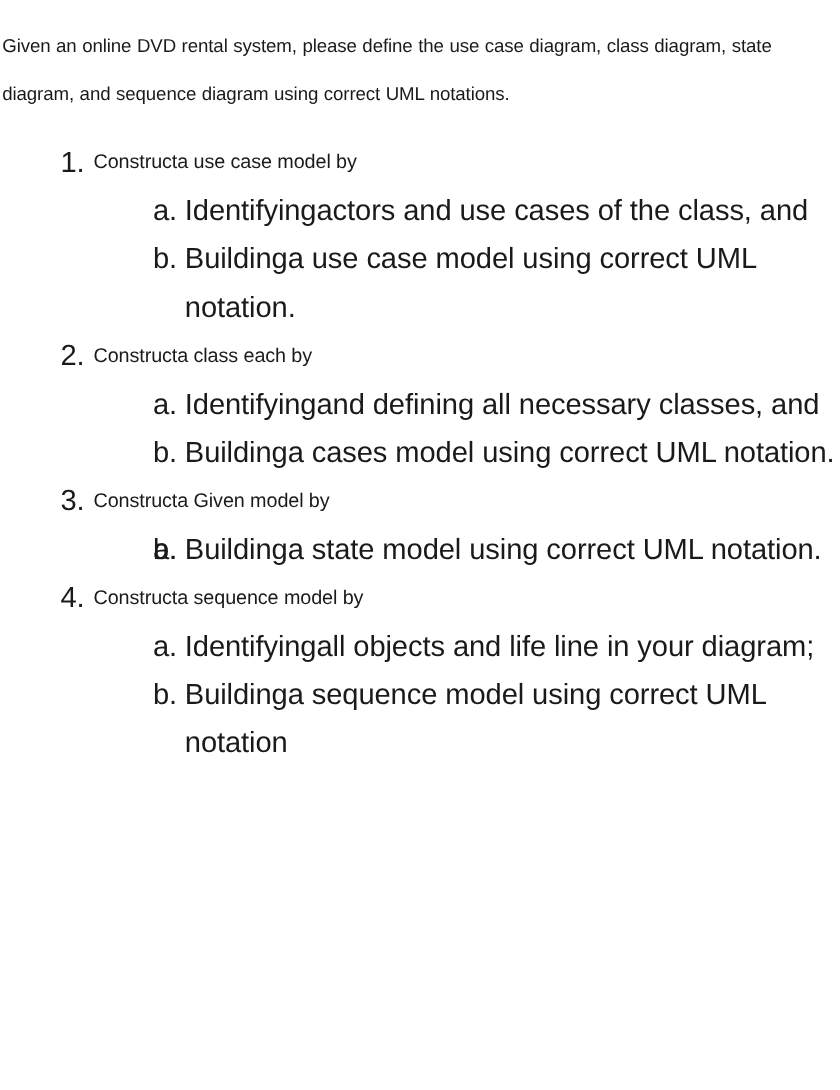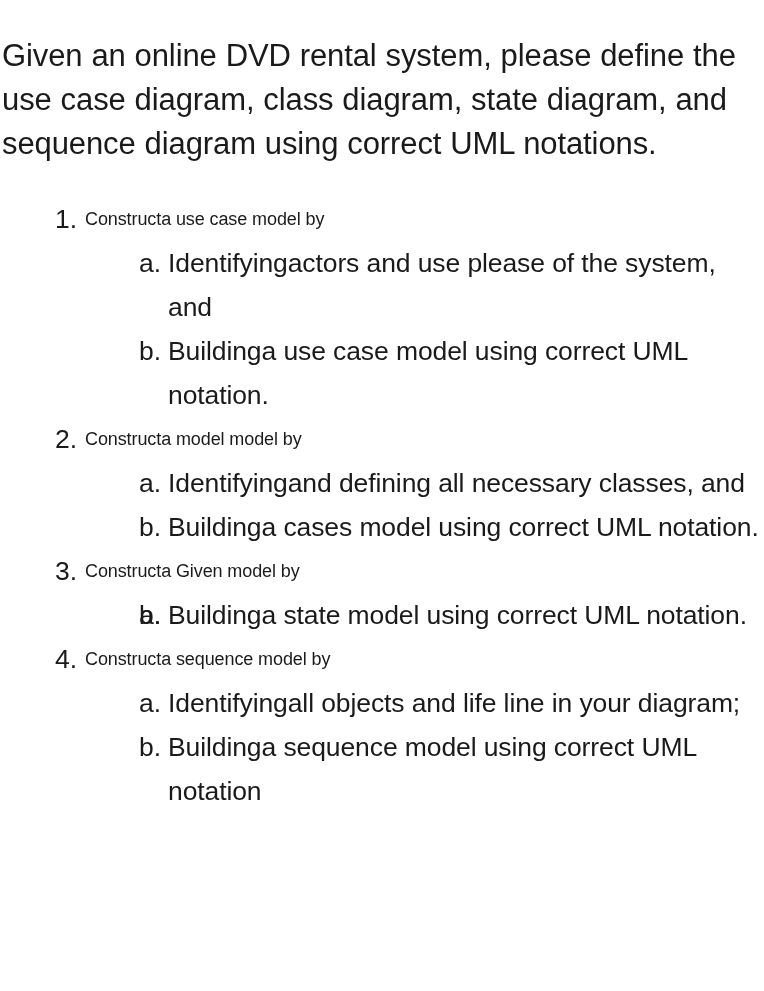--- a/index.html
+++ b/index.html
@@ -18,21 +18,21 @@
 
   .page {
     position: relative;
     width: 764px;
     height: 991px;
     box-sizing: border-box;
     padding: 0;
   }
 
   .intro {
-    font-size: 31px;
+    font-size: 17px;
     line-height: 44px;
     letter-spacing: -0.1px;
     padding: 3px 0 0 2px;
     width: 760px;
     box-sizing: border-box;
     word-spacing: 0.4px;
   }
 
   
   ol.level1 {
@@ -101,32 +101,32 @@
   <p class="intro">Given an online DVD rental system, please define the use case diagram, class diagram, state diagram, and sequence diagram using correct UML notations.</p>
 
   <ol class="level1">
 
     <li class="item1">
       <span class="marker1">1.</span>
       <span class="text1">Constructa use case model by</span>
       <ol class="level2">
         <li class="item2">
           <span class="marker2">a.</span>
-          <span class="text2">Identifyingactors and use please of the system, and</span>
+          <span class="text2">Identifyingactors and use cases of the class, and</span>
         </li>
         <li class="item2">
           <span class="marker2">b.</span>
           <span class="text2">Buildinga use case model using correct UML notation.</span>
         </li>
       </ol>
     </li>
 
     <li class="item1">
       <span class="marker1">2.</span>
-      <span class="text1">Constructa model model by</span>
+      <span class="text1">Constructa class each by</span>
       <ol class="level2">
         <li class="item2">
           <span class="marker2">a.</span>
           <span class="text2">Identifyingand defining all necessary classes, and</span>
         </li>
         <li class="item2">
           <span class="marker2">b.</span>
           <span class="text2">Buildinga cases model using correct UML notation.</span>
         </li>
       </ol>

